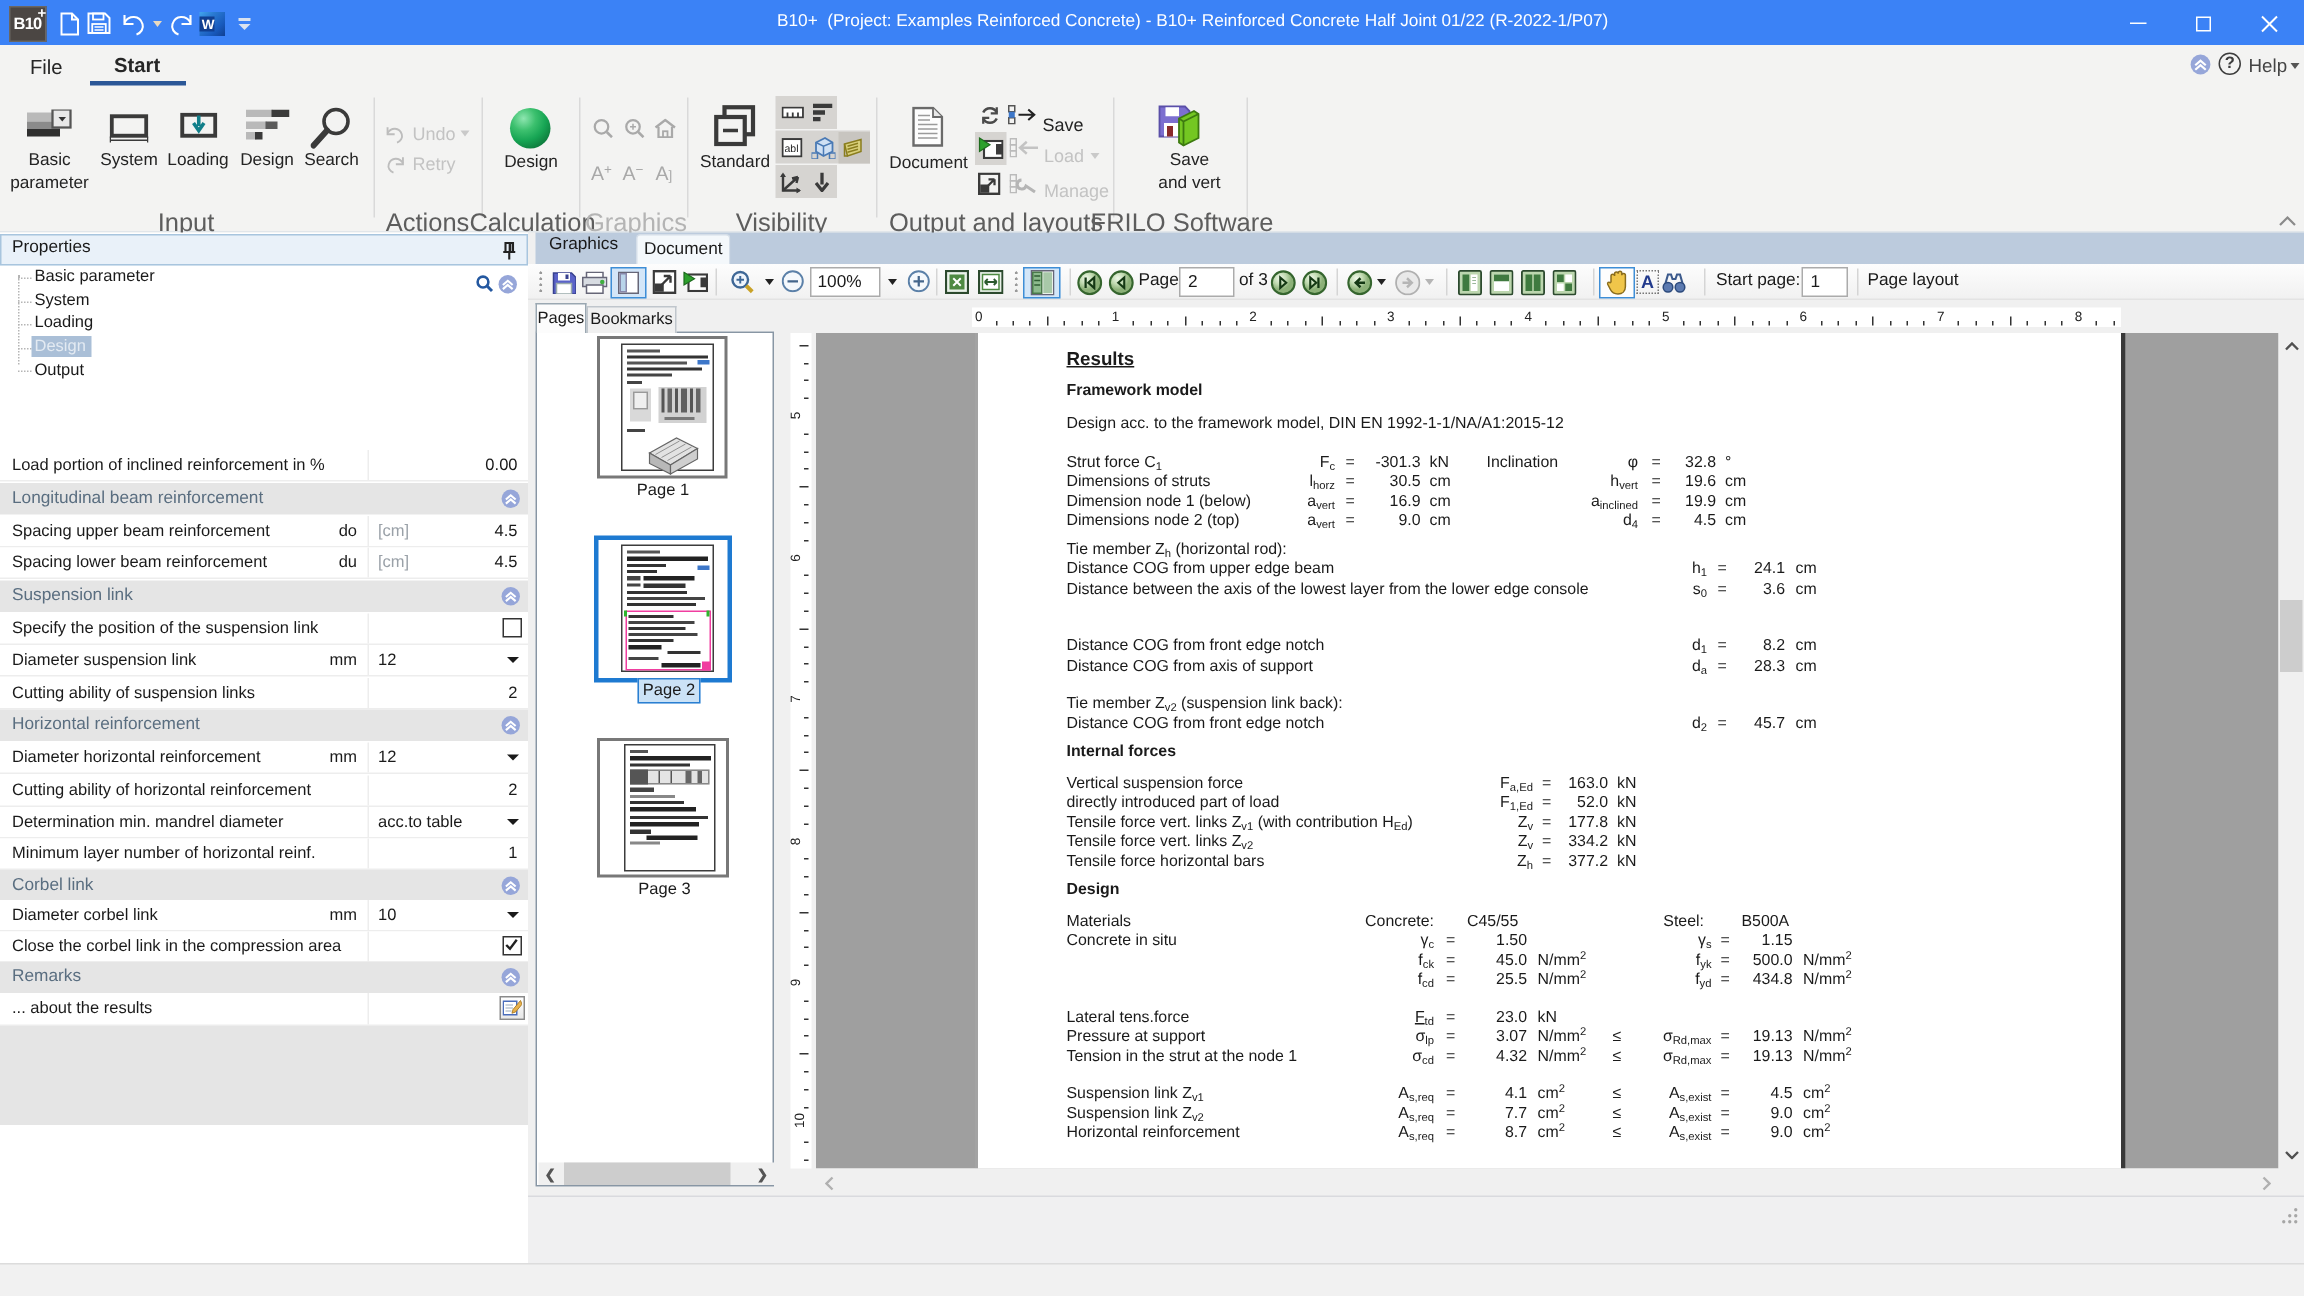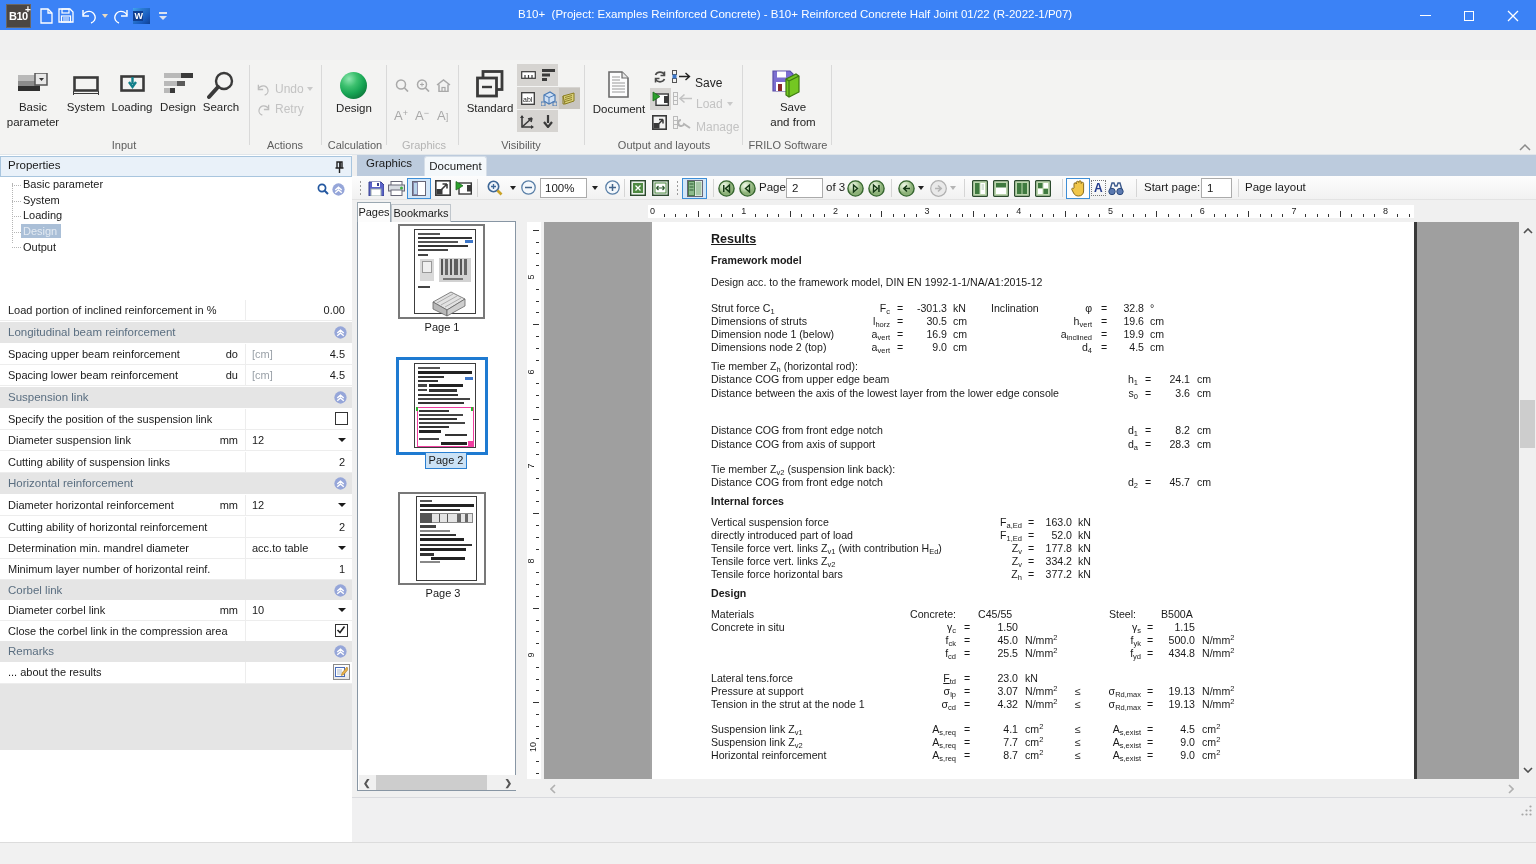--- a/index.html
+++ b/index.html
@@ -14,21 +14,21 @@
 
   
   #menurow { position:absolute; left:0; top:30px; width:1536px; height:30px; background:#f3f3f2; }
   #menurow .file { position:absolute; left:20px; top:7px; font-size:13.5px; color:#262626; }
   #menurow .start { position:absolute; left:76px; top:6px; font-size:13.5px; font-weight:bold; color:#262626; }
   #menurow .startline { position:absolute; left:60px; top:24px; width:64px; height:3px; background:#2b5797; }
 
   
   #ribbon { position:absolute; left:0; top:60px; width:1536px; height:95px; background:#f3f3f2; border-bottom:1px solid #e1e6ea; }
   .rsep { position:absolute; top:5px; width:1px; height:80px; background:#d9d9d9; }
-  .rglabel { position:absolute; top:79px; font-size:11px; color:#5d5d5d; text-align:center; white-space:nowrap; transform:translateX(-50%); }
+  .rglabel { position:absolute; top:79px; font-size:17px; color:#5d5d5d; text-align:center; white-space:nowrap; transform:translateX(-50%); }
   .rglabel.dis { color:#b4b4b4; }
   .rlabel { position:absolute; font-size:11.5px; color:#242424; text-align:center; transform:translateX(-50%); white-space:nowrap; }
   .rsmall { position:absolute; font-size:11.5px; color:#242424; white-space:nowrap; }
   .rsmall.dis { color:#c3c3c3; }
 
   
   #leftpanel { position:absolute; left:0; top:155px; width:352px; height:687px; background:#fff; }
   #prophead { position:absolute; left:0; top:1px; width:352px; height:21px; background:#e9f1f9; border:1px solid #a8c5de; font-size:11.5px; color:#1a1a1a; }
   .treeitem { position:absolute; left:23px; font-size:11px; color:#1a1a1a; white-space:nowrap; }
   .grph { position:absolute; left:0; width:352px; height:21px; background:#e5e5e5; color:#5a6e80; font-size:11.5px; line-height:21px; padding-left:8px; }
@@ -123,20 +123,33 @@
 
     <div class="abs" style="left:159px;top:12px;width:8px;height:1.6px;background:#d9e2ef;"></div>
     <div class="abs" style="left:159px;top:16px;width:0;height:0;border-left:4px solid transparent;border-right:4px solid transparent;border-top:4.5px solid #d9e2ef;"></div>
     <div class="ttext">B10+&nbsp; (Project: Examples Reinforced Concrete) - B10+ Reinforced Concrete Half Joint 01/22 (R-2022-1/P07)</div>
 
     <div class="abs" style="left:1420px;top:15px;width:11px;height:1.4px;background:#fff;"></div>
     <div class="abs" style="left:1464px;top:11px;width:10px;height:10px;border:1.4px solid #fff;"></div>
     <svg class="abs" style="left:1507px;top:10px" width="12" height="12" viewBox="0 0 12 12">
         <path d="M1 1 L11 11 M11 1 L1 11" stroke="#fff" stroke-width="1.3"></path>
       </svg>
+  </div>
+  <div id="menurow">
+    <div class="file">File</div>
+    <div class="start">Start</div>
+    <div class="startline"></div>
+
+    <svg class="abs" style="left:1460px;top:6px" width="14" height="14" viewBox="0 0 14 14">
+        <circle cx="7" cy="7" r="6.6" fill="#96a6d9"></circle>
+        <path d="M3.5 7.5 L7 4.5 L10.5 7.5 M3.5 10.5 L7 7.5 L10.5 10.5" fill="none" stroke="#fff" stroke-width="1.5"></path>
+      </svg>
+    <div class="abs" style="left:1479px;top:5px;width:15px;height:15px;border:1.6px solid #3c3c3c;border-radius:50%;color:#3c3c3c;font-size:11px;font-weight:bold;text-align:center;line-height:12px;">?</div>
+    <div class="abs" style="left:1499px;top:7px;font-size:12.5px;color:#444;">Help</div>
+    <div class="abs" style="left:1527px;top:12px;width:0;height:0;border-left:3.5px solid transparent;border-right:3.5px solid transparent;border-top:4px solid #555;"></div>
   </div>
   <div id="ribbon">
 
     <svg class="abs" style="left:18px;top:13px" width="30" height="20" viewBox="0 0 30 20">
       <rect x="0" y="2" width="22" height="6" fill="#b9b9b9"></rect>
         <rect x="0" y="8" width="22" height="5" fill="#8b8b8b"></rect>
         <rect x="0" y="13" width="22" height="5" fill="#2f2f2f"></rect>
       <rect x="17" y="0" width="12" height="12" fill="#e8e8e8" stroke="#555" stroke-width="1.5"></rect>
         <path d="M21 5 h5 l-2.5 3 z" fill="#333"></path>
     </svg>
@@ -304,21 +317,21 @@
 
     <svg class="abs" style="left:772px;top:10px" width="28" height="28" viewBox="0 0 28 28">
       <path d="M1 1 h17 l3 3 v17 h-20 z" fill="#7c6fd0" stroke="#5a4fa8" stroke-width="1.2"></path>
       <rect x="5" y="1.5" width="9" height="6" fill="#fff"></rect>
       <rect x="4" y="12" width="13" height="9" fill="#fff"></rect>
       <rect x="6" y="14" width="4" height="7" fill="#8a2a2a"></rect>
       <path d="M14 9 L24 4 L27 6 L27 22 L17 27 L14 25 Z" fill="#74c722" stroke="#3d7a10" stroke-width="1.2"></path>
       <path d="M14 9 L17 11 L17 27 M17 11 L27 6" fill="none" stroke="#3d7a10" stroke-width="1.2"></path>
     </svg>
     <div class="rlabel" style="left:793px;top:41px;">Save</div>
-    <div class="rlabel" style="left:793px;top:56px;">and from</div>
+    <div class="rlabel" style="left:793px;top:56px;">and vert</div>
     <div class="rglabel" style="left:788px;text-align:center;">FRILO Software</div>
     <div class="rsep" style="left:831px;"></div>
 
     <svg class="abs" style="left:1519px;top:83px" width="12" height="8" viewBox="0 0 12 8">
         <path d="M1 7 L6 2 L11 7" fill="none" stroke="#8a8a8a" stroke-width="1.5"></path>
       </svg>
   </div>
   <div id="leftpanel">
     <div id="prophead">
         <span style="position:absolute;left:7px;top:2px;">Properties</span>

